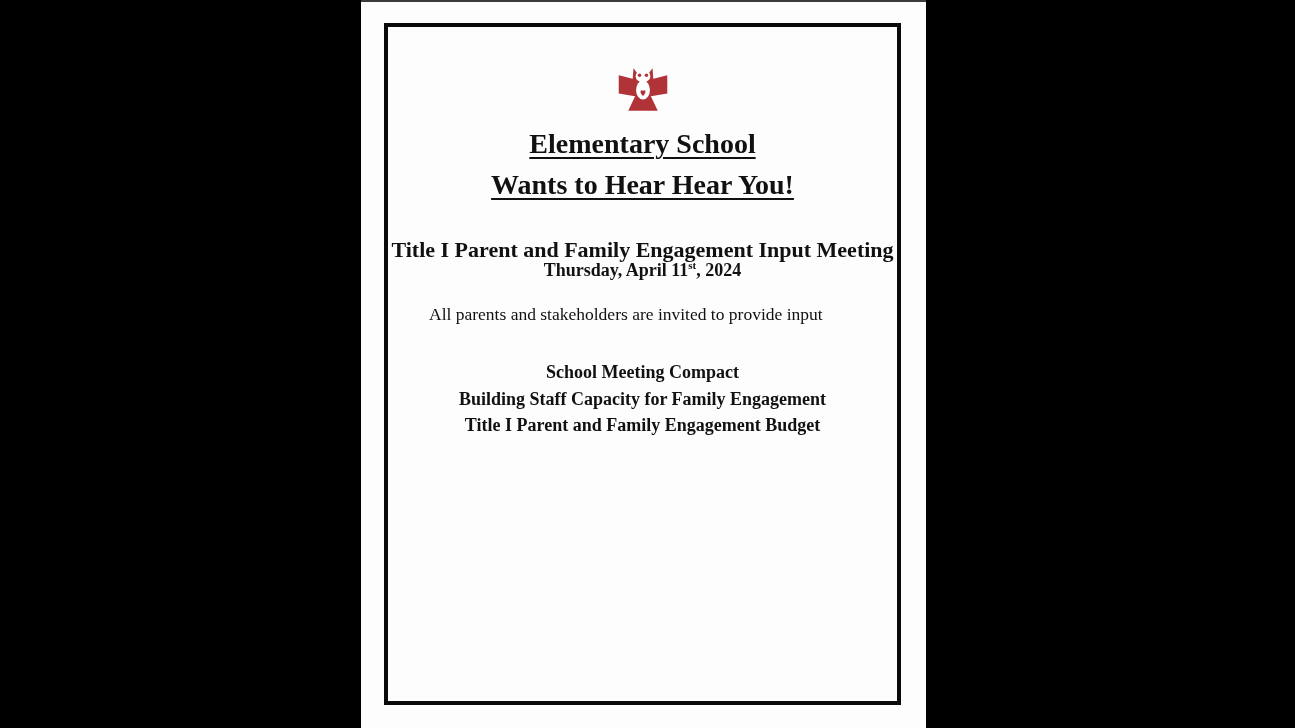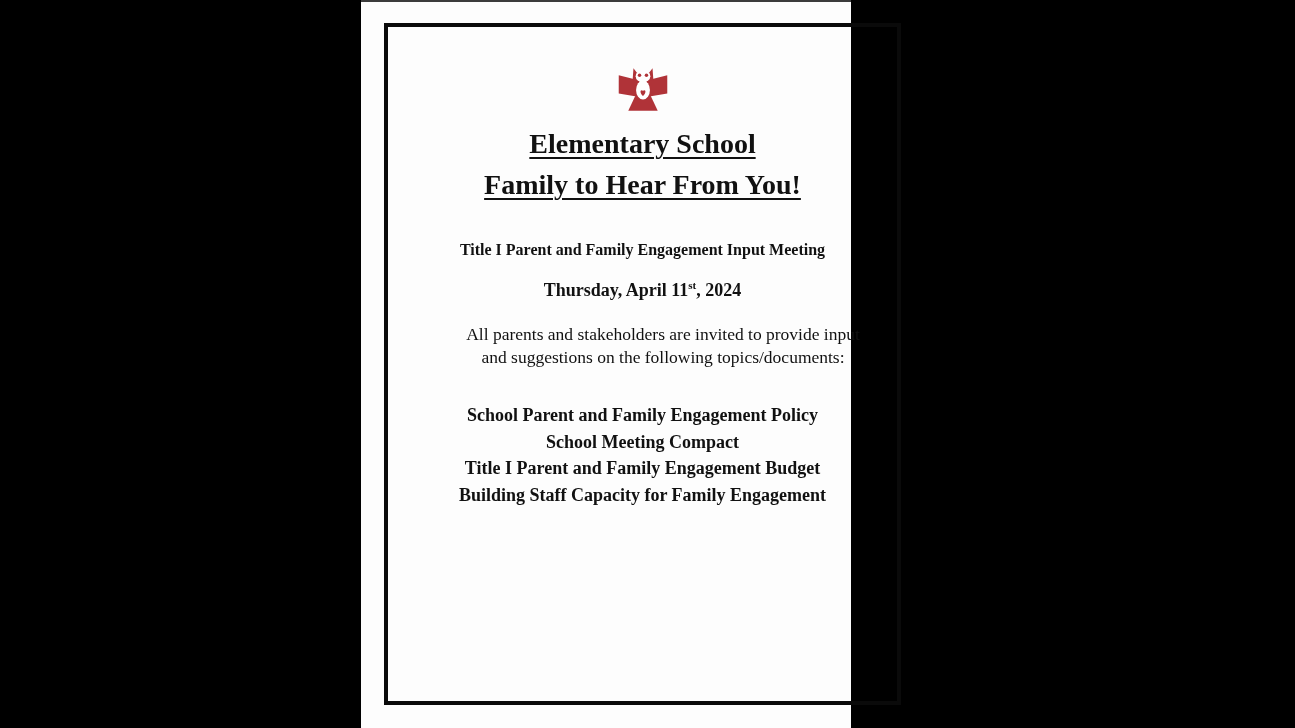--- a/index.html
+++ b/index.html
@@ -8,21 +8,21 @@
     position: relative;
     width: 1295px;
     height: 728px;
     background: #000;
     overflow: hidden;
   }
   .page {
     position: absolute;
     left: 361px;
     top: 0;
-    width: 490px;
+    width: 565px;
     height: 728px;
     background: #fdfdfd;
     border-top: 2px solid #3c3c3c;
     box-sizing: border-box;
   }
   .frame {
     position: absolute;
     left: 23px;
     top: 21px;
     width: 509px;
@@ -44,37 +44,37 @@
     font-weight: bold;
     line-height: 41px;
   }
   .title .tline {
     text-decoration: underline;
     text-decoration-thickness: 2px;
     text-underline-offset: 4px;
   }
   .meeting-heading {
     margin-top: 34px;
-    font-size: 16px;
+    font-size: 22px;
     font-weight: bold;
     line-height: 21px;
   }
   .meeting-details {
-    margin-top: 20px;
+    margin-top: 0;
     font-size: 18px;
     font-weight: bold;
     line-height: 21px;
   }
   .meeting-details sup {
     font-size: 11px;
     line-height: 0;
   }
   .intro {
     margin-top: 22px;
-    text-align: center;
+    text-align: left;
     padding-left: 41px;
     font-size: 17.5px;
     line-height: 23px;
   }
   .topics {
     margin-top: 33px;
     font-size: 18px;
     font-weight: bold;
     line-height: 26.5px;
   }
@@ -99,36 +99,34 @@
         </g>
         <g fill="#b03338">
           <circle cx="26" cy="9" r="2"></circle>
           <circle cx="34" cy="9" r="2"></circle>
           <path d="M30,33 C25.5,28.5 27,24.5 30,27 C33,24.5 34.5,28.5 30,33 Z"></path>
         </g>
       </svg>
 
       <div class="title">
         <div class="tline">Elementary School</div>
-        <div class="tline">Family to Hear From You!</div>
+        <div class="tline">Wants to Hear Hear You!</div>
       </div>
 
       <div class="meeting-heading">Title I Parent and Family Engagement Input Meeting</div>
 
       <div class="meeting-details">
         <div><span>Thursday, April 11</span><sup>st</sup><span>, 2024</span></div>
       </div>
 
       <div class="intro">
         <div>All parents and stakeholders are invited to provide input</div>
-        <div>and suggestions on the following topics/documents:</div>
       </div>
 
       <div class="topics">
-        <div>School Parent and Family Engagement Policy</div>
         <div>School Meeting Compact</div>
+        <div>Building Staff Capacity for Family Engagement</div>
         <div>Title I Parent and Family Engagement Budget</div>
-        <div>Building Staff Capacity for Family Engagement</div>
       </div>
 
     </div>
   </div>
 </div>
 
 </body></html>

